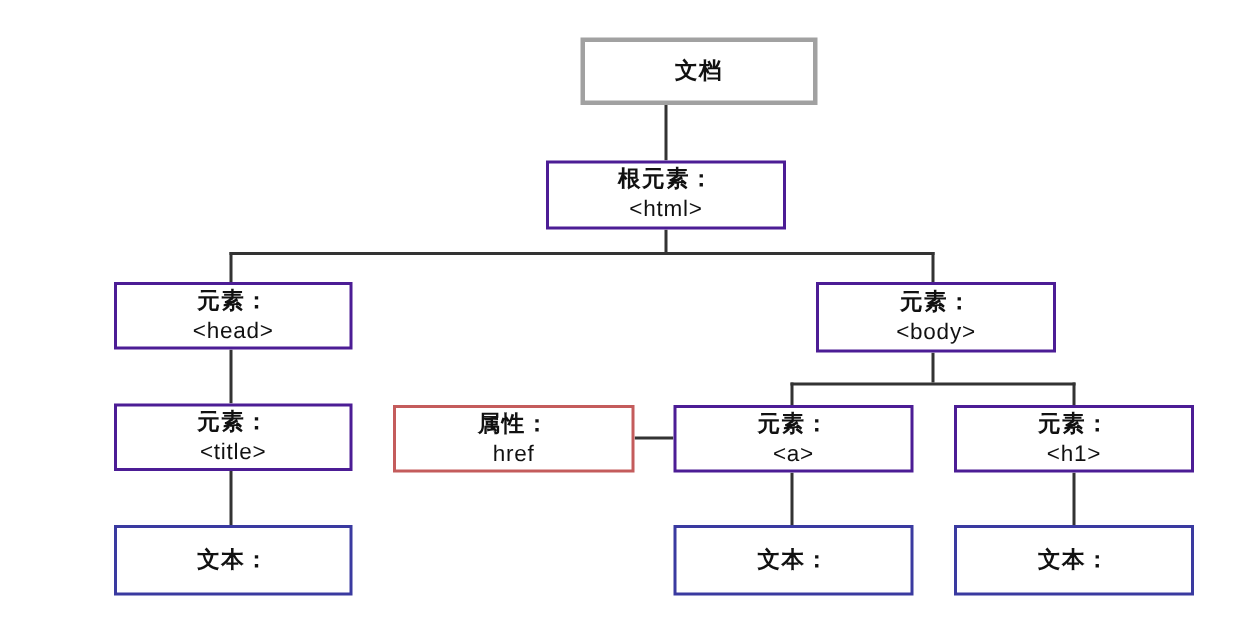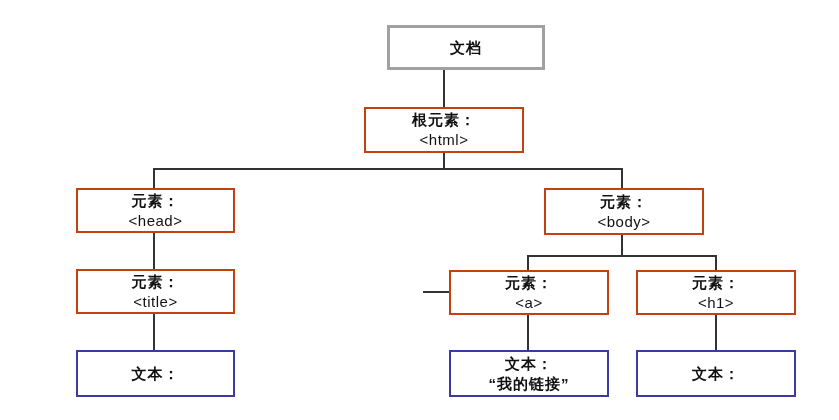--- a/index.html
+++ b/index.html
@@ -8,21 +8,21 @@
     width: 839px;
     height: 420px;
     background: #ffffff;
     font-family: "Liberation Sans", sans-serif;
     overflow: hidden;
   }
   .node {
     position: absolute;
     box-sizing: border-box;
     background: #ffffff;
-    border: 2px solid #c2410c;
+    border: 2px solid #4c1d95;
     display: flex;
     flex-direction: column;
     align-items: center;
     justify-content: center;
     text-align: center;
     color: #111111;
     font-size: 15px;
     line-height: 20px;
   }
   .node .zh { font-weight: bold; letter-spacing: 1px; }
@@ -72,37 +72,40 @@
   <div class="node" style="left:544px; top:188px; width:160px; height:47px;">
     <span class="zh">元素：</span>
     <span class="en">&lt;body&gt;</span>
   </div>
 
   <div class="node" style="left:76px; top:269px; width:159px; height:45px;">
     <span class="zh">元素：</span>
     <span class="en">&lt;title&gt;</span>
   </div>
 
+  <div class="node attr" style="left:262px; top:270px; width:161px; height:45px;">
+    <span class="zh">属性：</span>
+    <span class="en">href</span>
+  </div>
 
   <div class="node" style="left:449px; top:270px; width:160px; height:45px;">
     <span class="zh">元素：</span>
     <span class="en">&lt;a&gt;</span>
   </div>
 
   <div class="node" style="left:636px; top:270px; width:160px; height:45px;">
     <span class="zh">元素：</span>
     <span class="en">&lt;h1&gt;</span>
   </div>
 
   <div class="node text" style="left:76px; top:350px; width:159px; height:47px;">
     <span class="zh">文本：</span>
   </div>
 
   <div class="node text" style="left:449px; top:350px; width:160px; height:47px;">
     <span class="zh">文本：</span>
-    <span class="zh">“我的链接”</span>
   </div>
 
   <div class="node text" style="left:636px; top:350px; width:160px; height:47px;">
     <span class="zh">文本：</span>
   </div>
 
 </div>
 
 </body></html>

